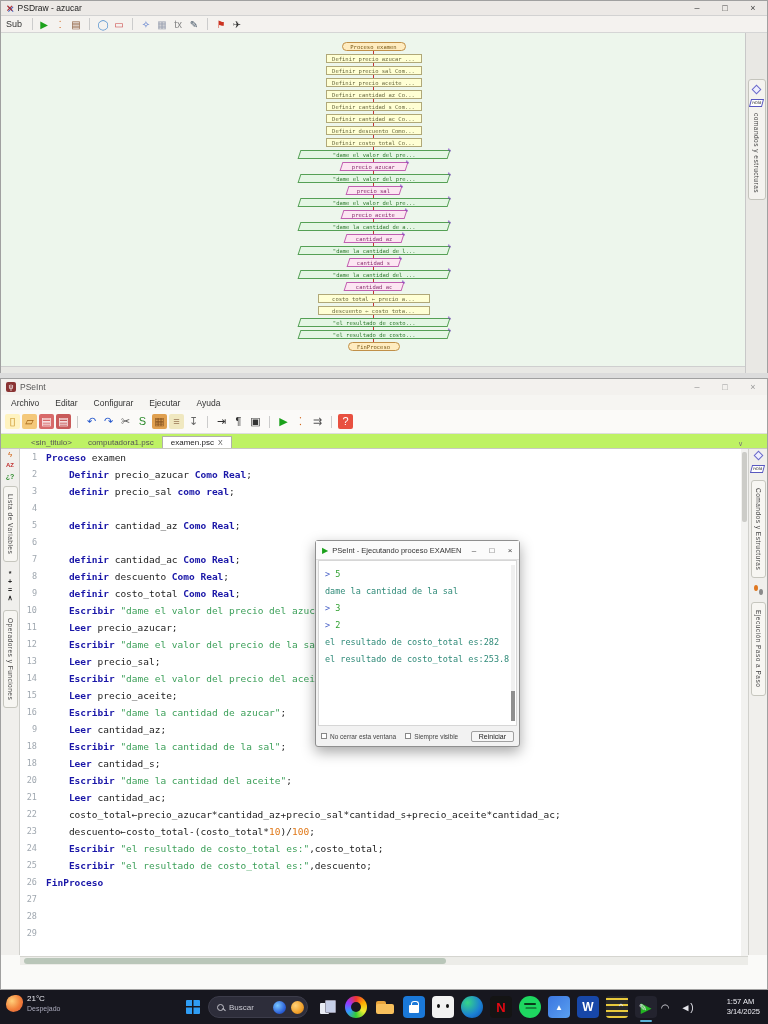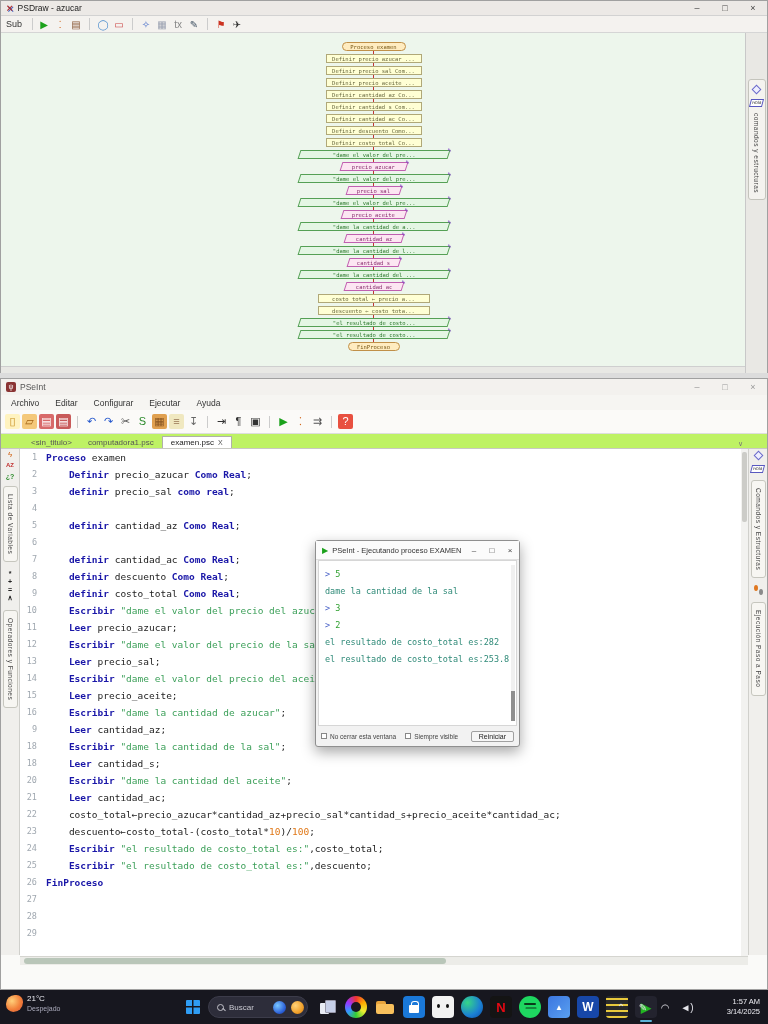--- a/index.html
+++ b/index.html
@@ -122,21 +122,21 @@
   .ic-edge{background:radial-gradient(circle at 30% 30%,#35d687,#1b7fd4 60%,#0b4ea2);border-radius:50%;}
   .ic-netflix{background:#141414;color:#e50914;font-size:13px;}
   .ic-spotify{background:#1ed760;border-radius:50%;}
   .ic-spotify::before{content:"";position:absolute;left:5px;top:7px;width:12px;height:2px;border-radius:2px;background:#0a3a1a;box-shadow:1px 4px 0 -.5px #0a3a1a,2px 8px 0 -1px #0a3a1a;}
   .ic-photos{background:linear-gradient(135deg,#3b76e0,#5aa0f0);color:#fff;font-size:8px;}
   .ic-word{background:#1747a8;color:#fff;font-size:12px;}
   .ic-stripes{background:repeating-linear-gradient(0deg,#e8c93c 0 2px,#2a2a2a 2px 6px);border-radius:3px;}
   .ic-pseint-run{background:#23232e;color:#22b422;font-size:13px;}
   .ic-pseint-run::after{content:"";position:absolute;left:5px;bottom:-4px;width:12px;height:2.5px;background:#5ab4d8;border-radius:2px;}
   .tb-tray{position:absolute;right:74px;top:0;height:34px;display:flex;align-items:center;gap:8px;color:#e4e4ea;font-size:9px;}
-  .tb-clock{position:absolute;right:8px;top:7px;text-align:right;font-size:7.5px;color:#ececf2;line-height:10px;}
+  .tb-clock{position:absolute;right:8px;top:7px;font-size:7.5px;color:#ececf2;line-height:10px;}
 </style>
 </head>
 <body>
 
 <div class="win" id="psdraw">
   <div class="pd-title">
     <span class="pd-logo">⨯</span>
     <span>PSDraw - azucar</span>
     <div class="winctl">
       <span>–</span>

